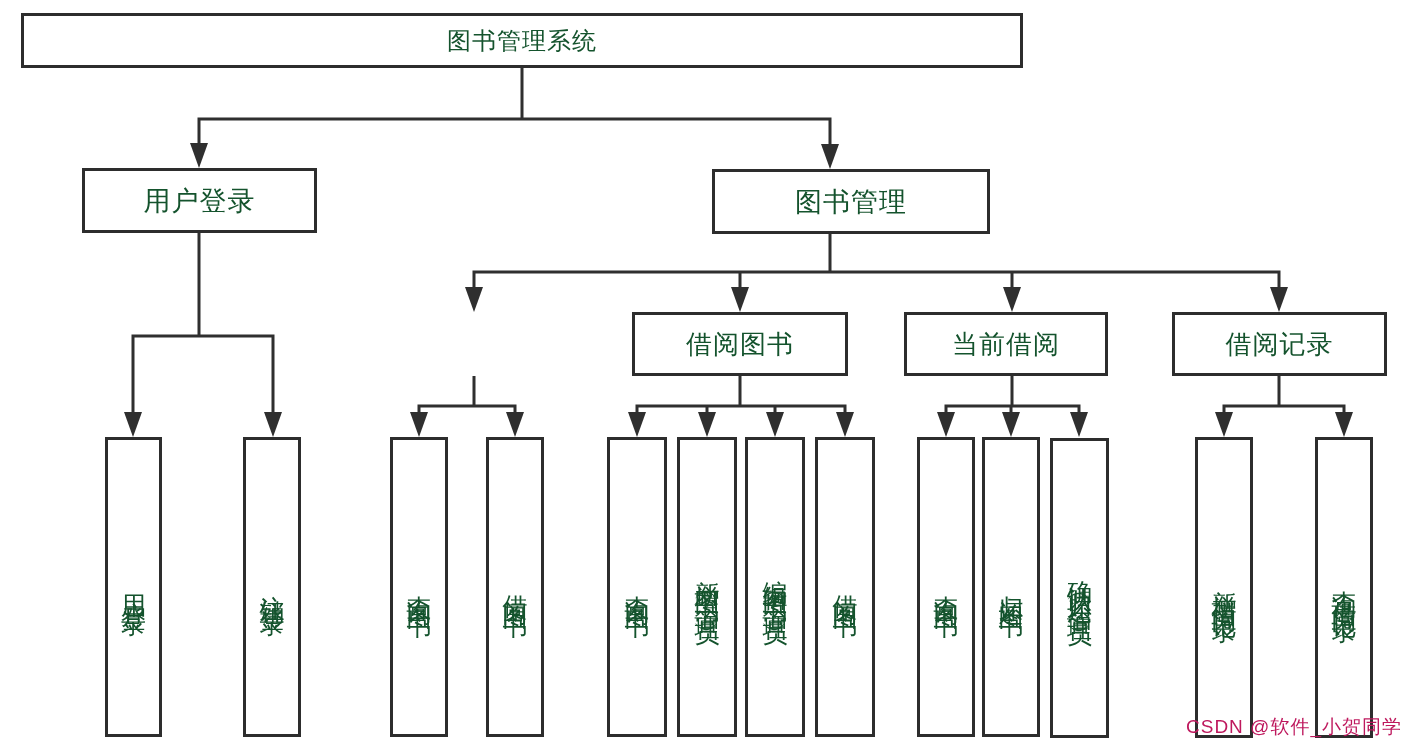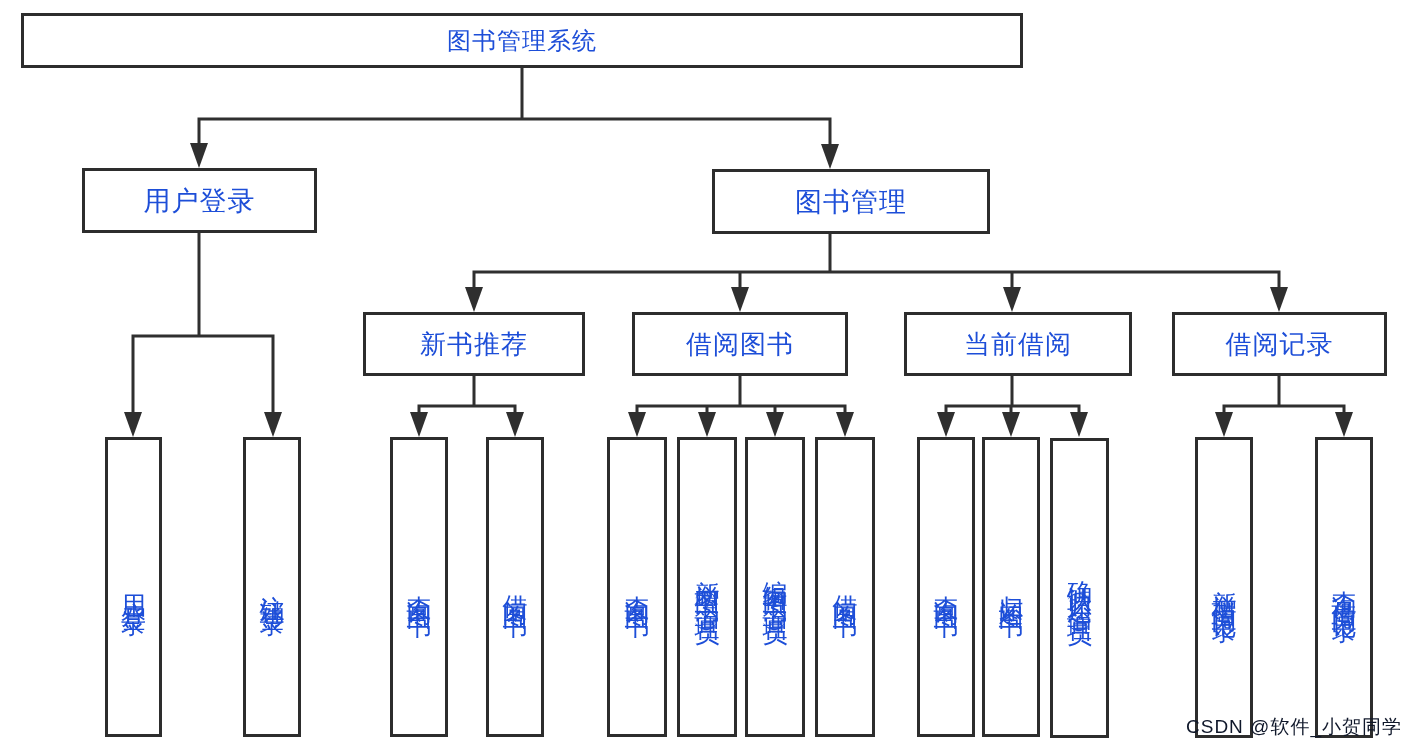--- a/index.html
+++ b/index.html
@@ -19,21 +19,21 @@
     z-index: 1;
   }
   .node {
     position: absolute;
     box-sizing: border-box;
     border: 3px solid #2d2d2d;
     background: #ffffff;
     display: flex;
     align-items: center;
     justify-content: center;
-    color: #1d4ed8;
+    color: #14532d;
     z-index: 2;
   }
   .hlabel {
     letter-spacing: 1px;
     white-space: nowrap;
   }
   .root-node  .hlabel { font-size: 24px; }
   .lvl2-node  .hlabel { font-size: 27px; }
   .lvl3-node  .hlabel { font-size: 26px; }
   .vnode { }
@@ -44,21 +44,21 @@
     line-height: 1;
     letter-spacing: 6px;
     white-space: nowrap;
   }
   .watermark {
     position: absolute;
     left: 1186px;
     top: 714px;
     font-size: 19px;
     letter-spacing: 1px;
-    color: #0f172a;
+    color: #be185d;
     white-space: nowrap;
     z-index: 3;
   }
 </style>
 </head>
 <body>
 
 <div class="stage">
 
   <svg class="connectors" viewBox="0 0 1405 747" xmlns="http://www.w3.org/2000/svg">
@@ -105,27 +105,24 @@
     <span class="hlabel">图书管理系统</span>
   </div>
 
   <div class="node lvl2-node" style="left:82px; top:168px; width:235px; height:65px;">
     <span class="hlabel">用户登录</span>
   </div>
   <div class="node lvl2-node" style="left:712px; top:169px; width:278px; height:65px;">
     <span class="hlabel">图书管理</span>
   </div>
 
-  <div class="node lvl3-node" style="left:363px; top:312px; width:222px; height:64px;">
-    <span class="hlabel">新书推荐</span>
-  </div>
   <div class="node lvl3-node" style="left:632px; top:312px; width:216px; height:64px;">
     <span class="hlabel">借阅图书</span>
   </div>
-  <div class="node lvl3-node" style="left:904px; top:312px; width:228px; height:64px;">
+  <div class="node lvl3-node" style="left:904px; top:312px; width:204px; height:64px;">
     <span class="hlabel">当前借阅</span>
   </div>
   <div class="node lvl3-node" style="left:1172px; top:312px; width:215px; height:64px;">
     <span class="hlabel">借阅记录</span>
   </div>
 
   <div class="node vnode" style="left:105px; top:437px; width:57px; height:300px;">
     <span class="vlabel">用户登录</span>
   </div>
   <div class="node vnode" style="left:243px; top:437px; width:58px; height:300px;">

